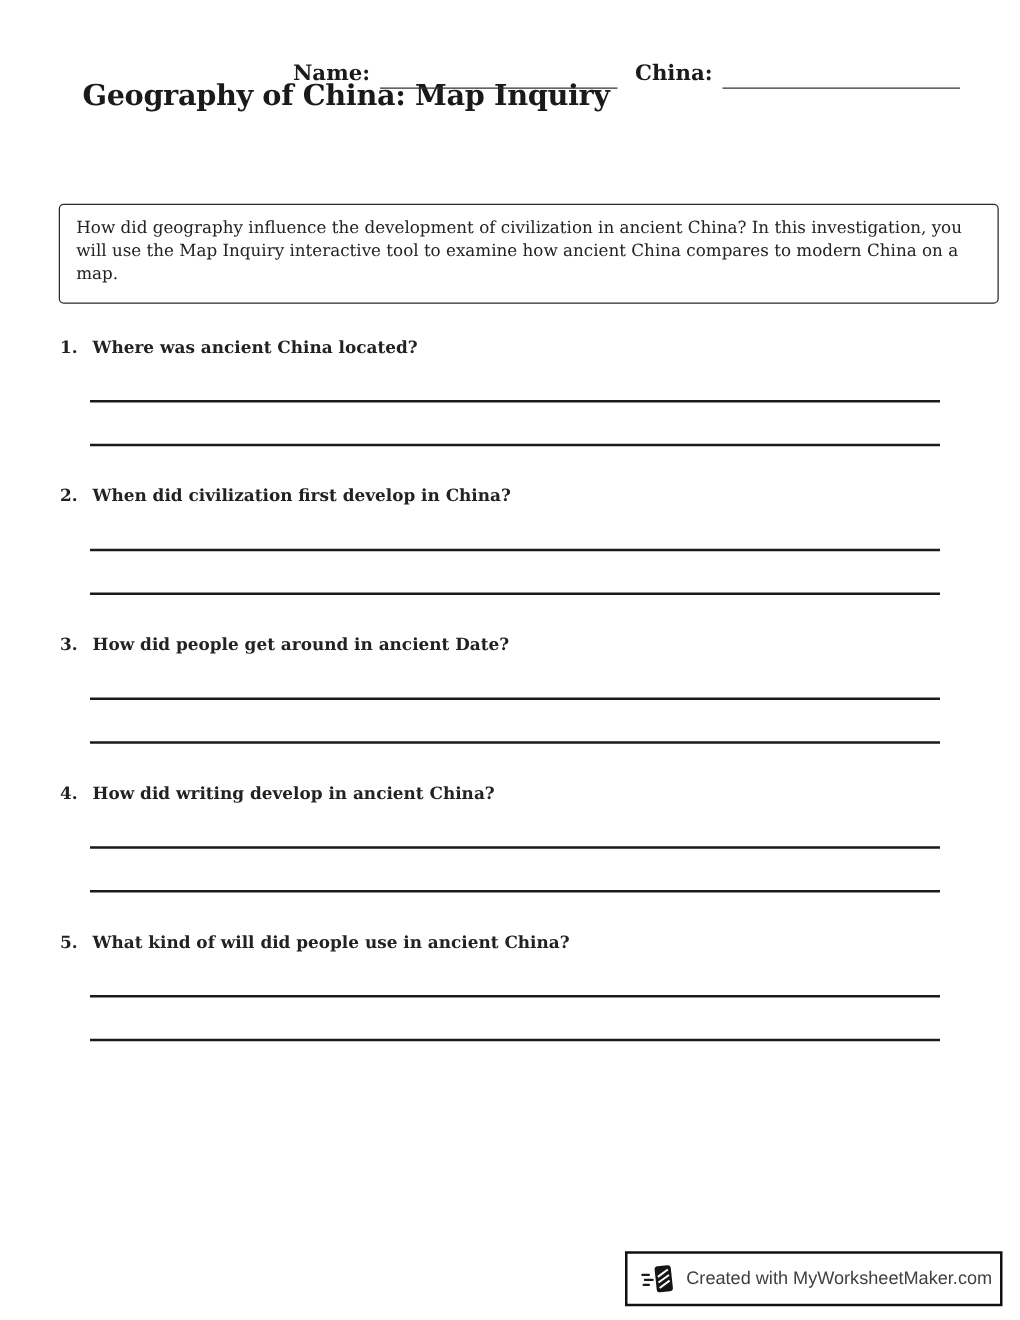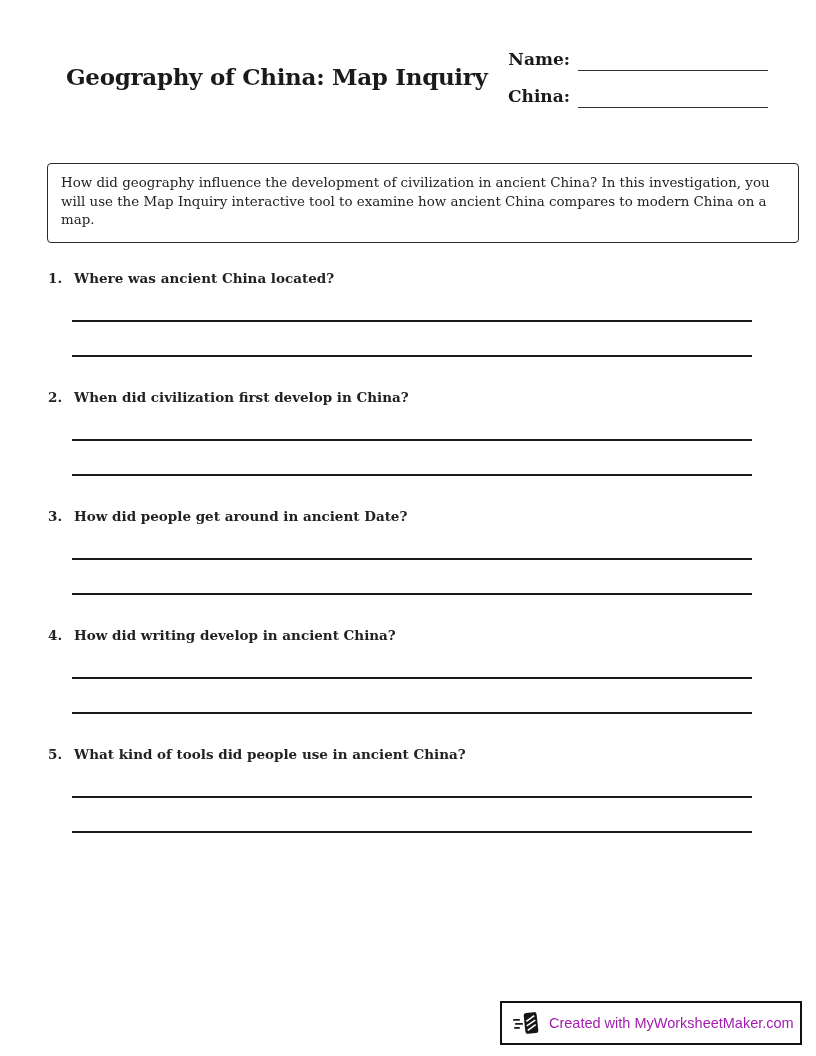--- a/index.html
+++ b/index.html
@@ -25,21 +25,21 @@
     font-weight: 700;
     letter-spacing: -0.3px;
     color: #1a1a1a;
     margin-left: 18px;
   }
   .header-fields {
     position: absolute;
     right: 48px;
     top: 48px;
     display: flex;
-    flex-direction: column;
+    flex-direction: row;
     gap: 14px;
     justify-content: space-between;
   }
   .field-row {
     display: flex;
     align-items: flex-end;
     justify-content: flex-end;
     gap: 8px;
   }
   .field-label {
@@ -116,21 +116,21 @@
     border: 2px solid #111111;
     background: #ffffff;
     display: flex;
     align-items: center;
     padding: 0 10px;
     gap: 7px;
   }
   .footer-badge .credit-text {
     font-family: "Liberation Sans", sans-serif;
     font-size: 14.5px;
-    color: #a21caf;
+    color: #404040;
     white-space: nowrap;
   }
   .logo-icon {
     width: 30px;
     height: 30px;
     flex: 0 0 30px;
     display: flex;
     align-items: center;
     justify-content: center;
   }
@@ -187,21 +187,21 @@
       <span class="q-number">4.</span>
       <span class="q-text">How did writing develop in ancient China?</span>
     </div>
     <div class="answer-line first"></div>
     <div class="answer-line second"></div>
   </div>
 
   <div class="question-block">
     <div class="question-row">
       <span class="q-number">5.</span>
-      <span class="q-text">What kind of tools did people use in ancient China?</span>
+      <span class="q-text">What kind of will did people use in ancient China?</span>
     </div>
     <div class="answer-line first"></div>
     <div class="answer-line second"></div>
   </div>
 
 </div>
 
 <div class="footer-badge">
   <span class="logo-icon">
     <svg width="30" height="30" viewBox="0 0 30 30" aria-hidden="true">

